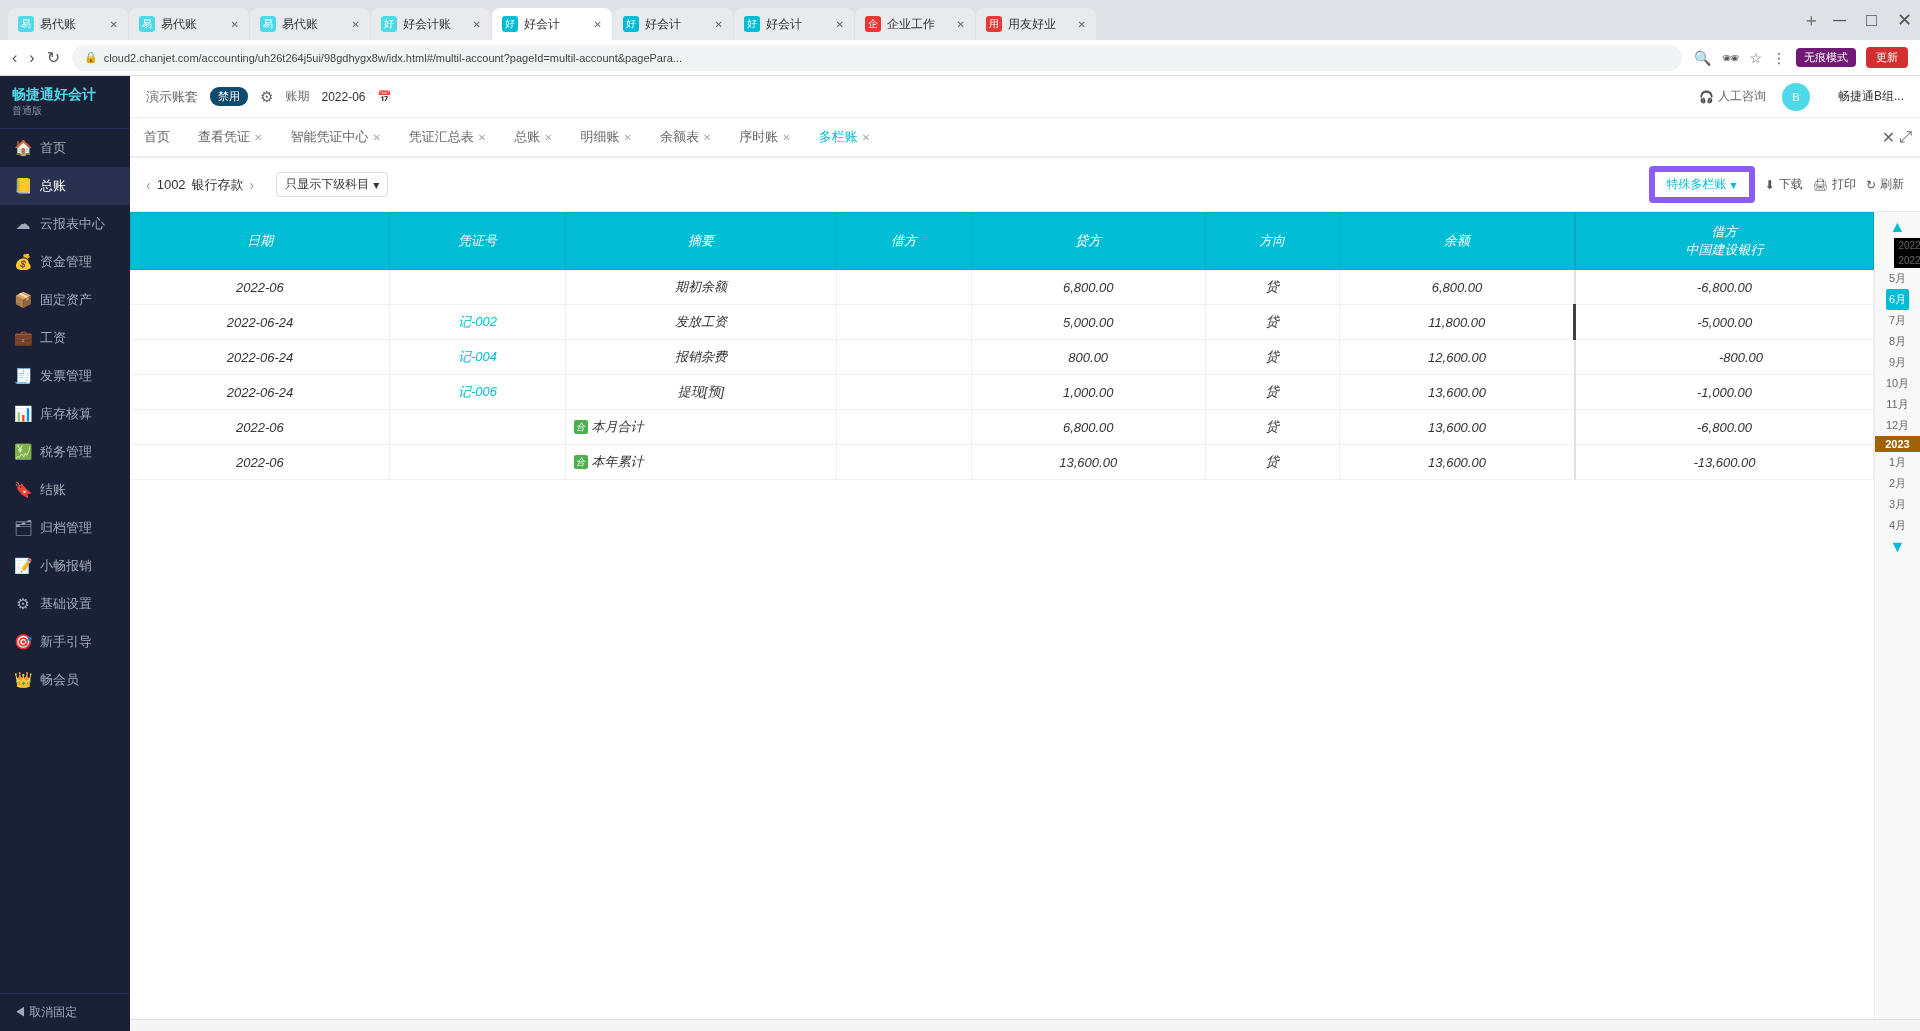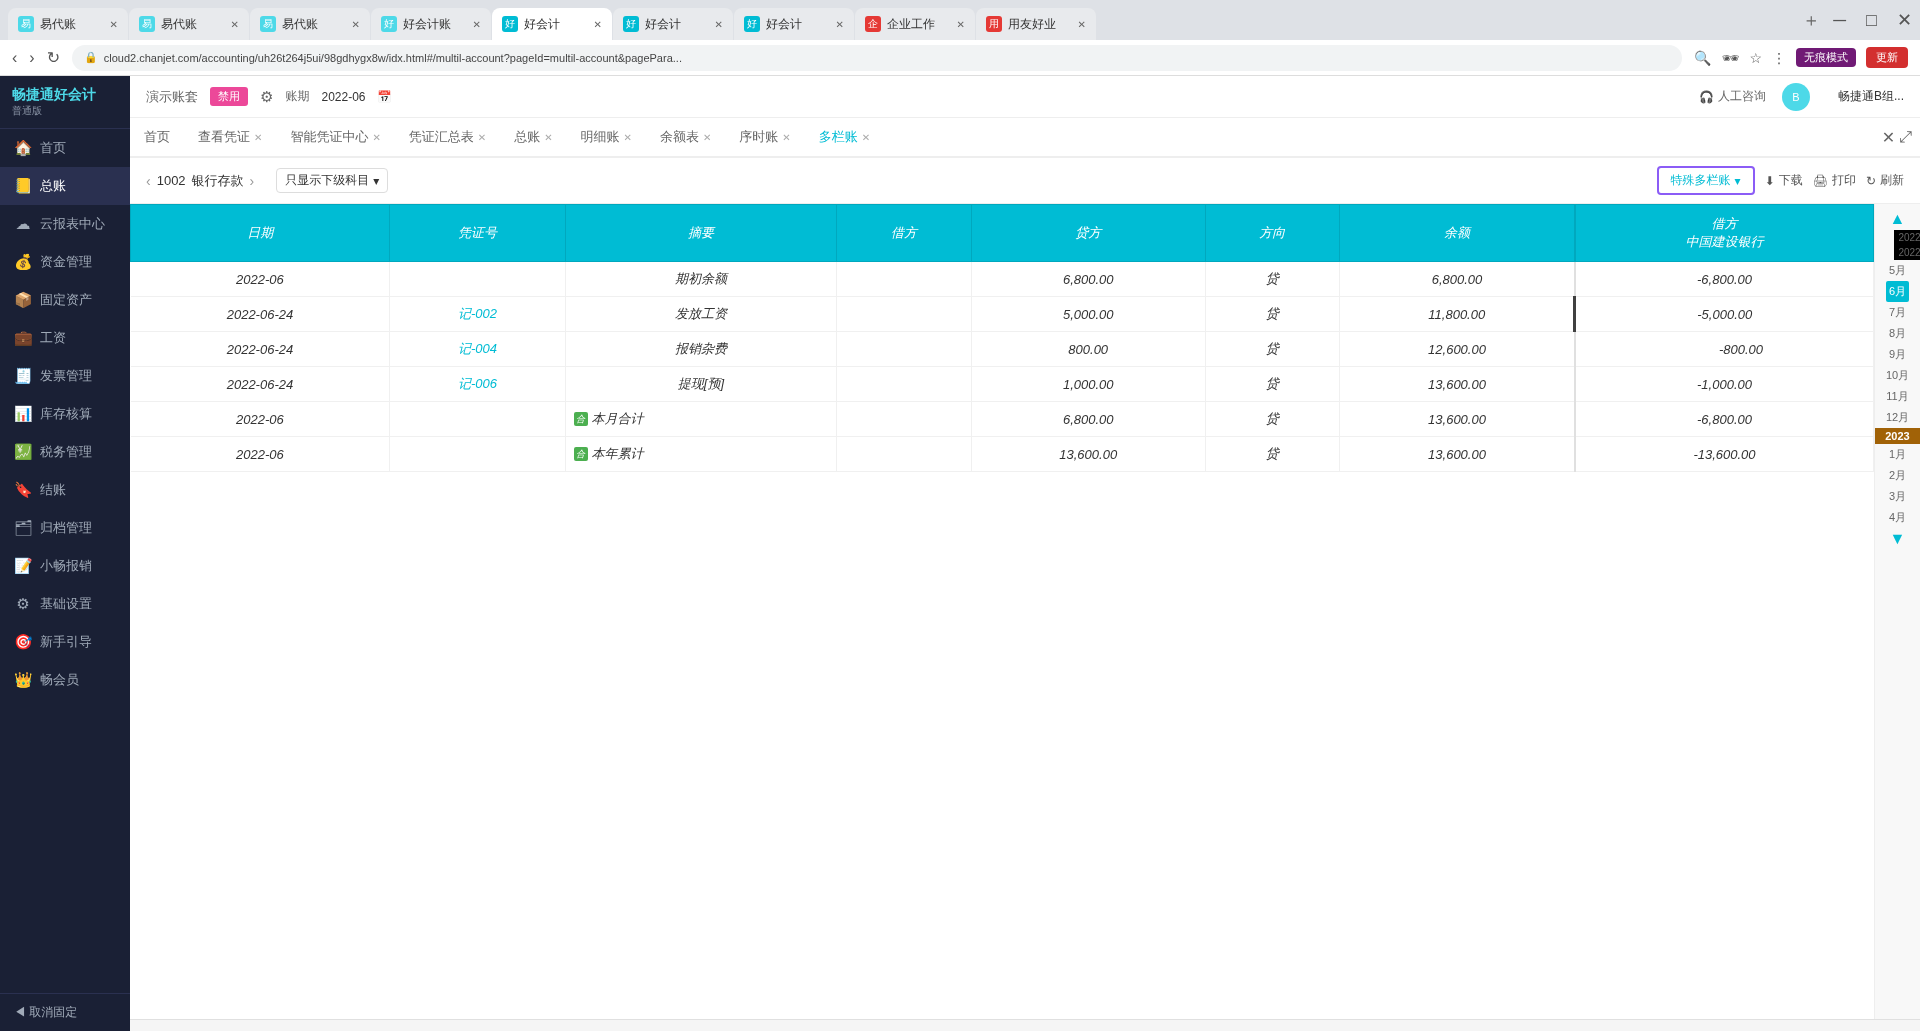--- a/index.html
+++ b/index.html
@@ -37,21 +37,21 @@
     .nav-item.active { background: #2a3050; color: #fff; }
     .nav-item-icon { font-size: 15px; width: 18px; text-align: center; }
     .sidebar-bottom { padding: 10px 14px; border-top: 1px solid #2a3050; }
     .pin-btn { color: #a0aab8; font-size: 12px; cursor: pointer; display: flex; align-items: center; gap: 4px; }
 
     
     .main-content { flex: 1; display: flex; flex-direction: column; overflow: hidden; background: #fff; }
 
     
     .app-header { background: #fff; height: 42px; display: flex; align-items: center; padding: 0 16px; border-bottom: 1px solid #eee; gap: 12px; }
-    .demo-badge { background: #ec4899; color: #fff; padding: 2px 8px; border-radius: 3px; font-size: 11px; }
+    .demo-badge { background: #0c4a6e; color: #fff; padding: 2px 8px; border-radius: 9px; font-size: 11px; }
     .settings-icon { color: #666; cursor: pointer; font-size: 15px; }
     .period-label { color: #666; font-size: 12px; }
     .period-value { color: #333; font-size: 12px; font-weight: 500; }
     .calendar-icon { color: #666; cursor: pointer; }
     .header-right { margin-left: auto; display: flex; align-items: center; gap: 16px; }
     .customer-service { display: flex; align-items: center; gap: 4px; color: #666; font-size: 12px; cursor: pointer; }
     .user-avatar { width: 28px; height: 28px; border-radius: 50%; background: #4dd9e8; display: flex; align-items: center; justify-content: center; color: #fff; font-size: 11px; }
     .user-name { color: #333; font-size: 12px; margin-left: 12px; }
 
     
@@ -63,21 +63,21 @@
     .tab-bar-btn { color: #666; cursor: pointer; font-size: 16px; }
 
     
     .toolbar { display: flex; align-items: center; padding: 8px 16px; gap: 10px; border-bottom: 1px solid #eee; background: #fff; }
     .account-nav { display: flex; align-items: center; gap: 6px; }
     .nav-arrow { color: #999; cursor: pointer; font-size: 14px; background: none; border: none; }
     .account-code { font-size: 13px; color: #333; }
     .account-name { font-size: 13px; color: #333; font-weight: 500; }
     .filter-select { display: flex; align-items: center; gap: 4px; border: 1px solid #ddd; border-radius: 4px; padding: 3px 8px; cursor: pointer; font-size: 12px; color: #333; margin-left: 12px; }
     .toolbar-right { margin-left: auto; display: flex; gap: 10px; align-items: center; }
-    .special-btn { border: 2px solid #8b5cf6; color: #00bcd4; border-radius: 4px; padding: 4px 12px; font-size: 12px; cursor: pointer; display: flex; align-items: center; gap: 4px; background: #fff; }
+    .special-btn { border: 6px solid #8b5cf6; color: #00bcd4; border-radius: 4px; padding: 4px 12px; font-size: 12px; cursor: pointer; display: flex; align-items: center; gap: 4px; background: #fff; }
     .action-btn { color: #555; font-size: 12px; cursor: pointer; display: flex; align-items: center; gap: 4px; }
 
     
     .table-area { flex: 1; overflow: auto; background: #fff; display: flex; }
     .ledger-table-wrapper { flex: 1; overflow: auto; font-style: italic; }
     .ledger-table { width: 100%; border-collapse: collapse; min-width: 900px; }
     .ledger-table th { background: #00bcd4; color: #fff; padding: 10px 8px; text-align: center; font-weight: normal; font-size: 13px; border: 1px solid #00a8be; }
     .ledger-table td { padding: 8px; text-align: center; font-size: 13px; color: #333; border-bottom: 1px solid #f0f0f0; border-right: 1px solid #f0f0f0; }
     .voucher-link { color: #00bcd4; cursor: pointer; }
     .num-cell { text-align: right; padding-right: 16px; }

